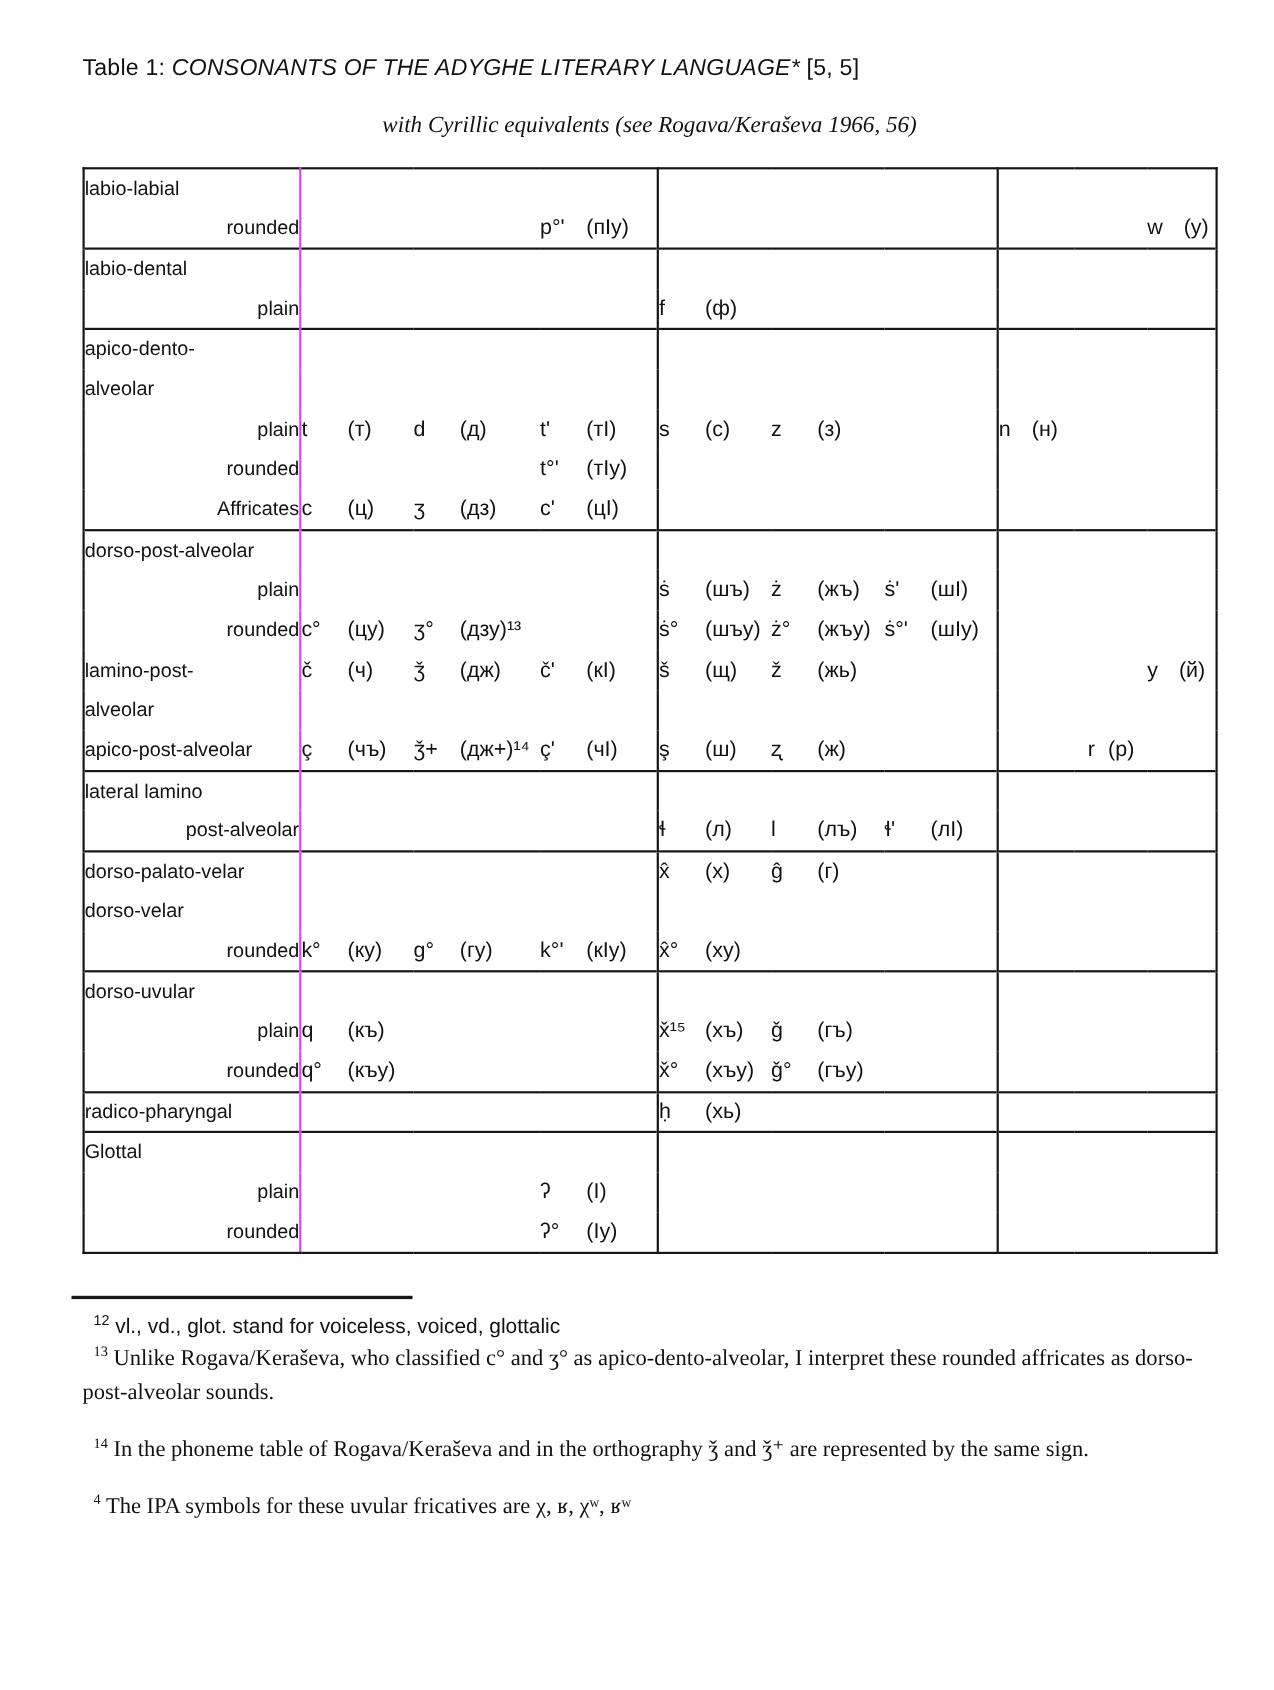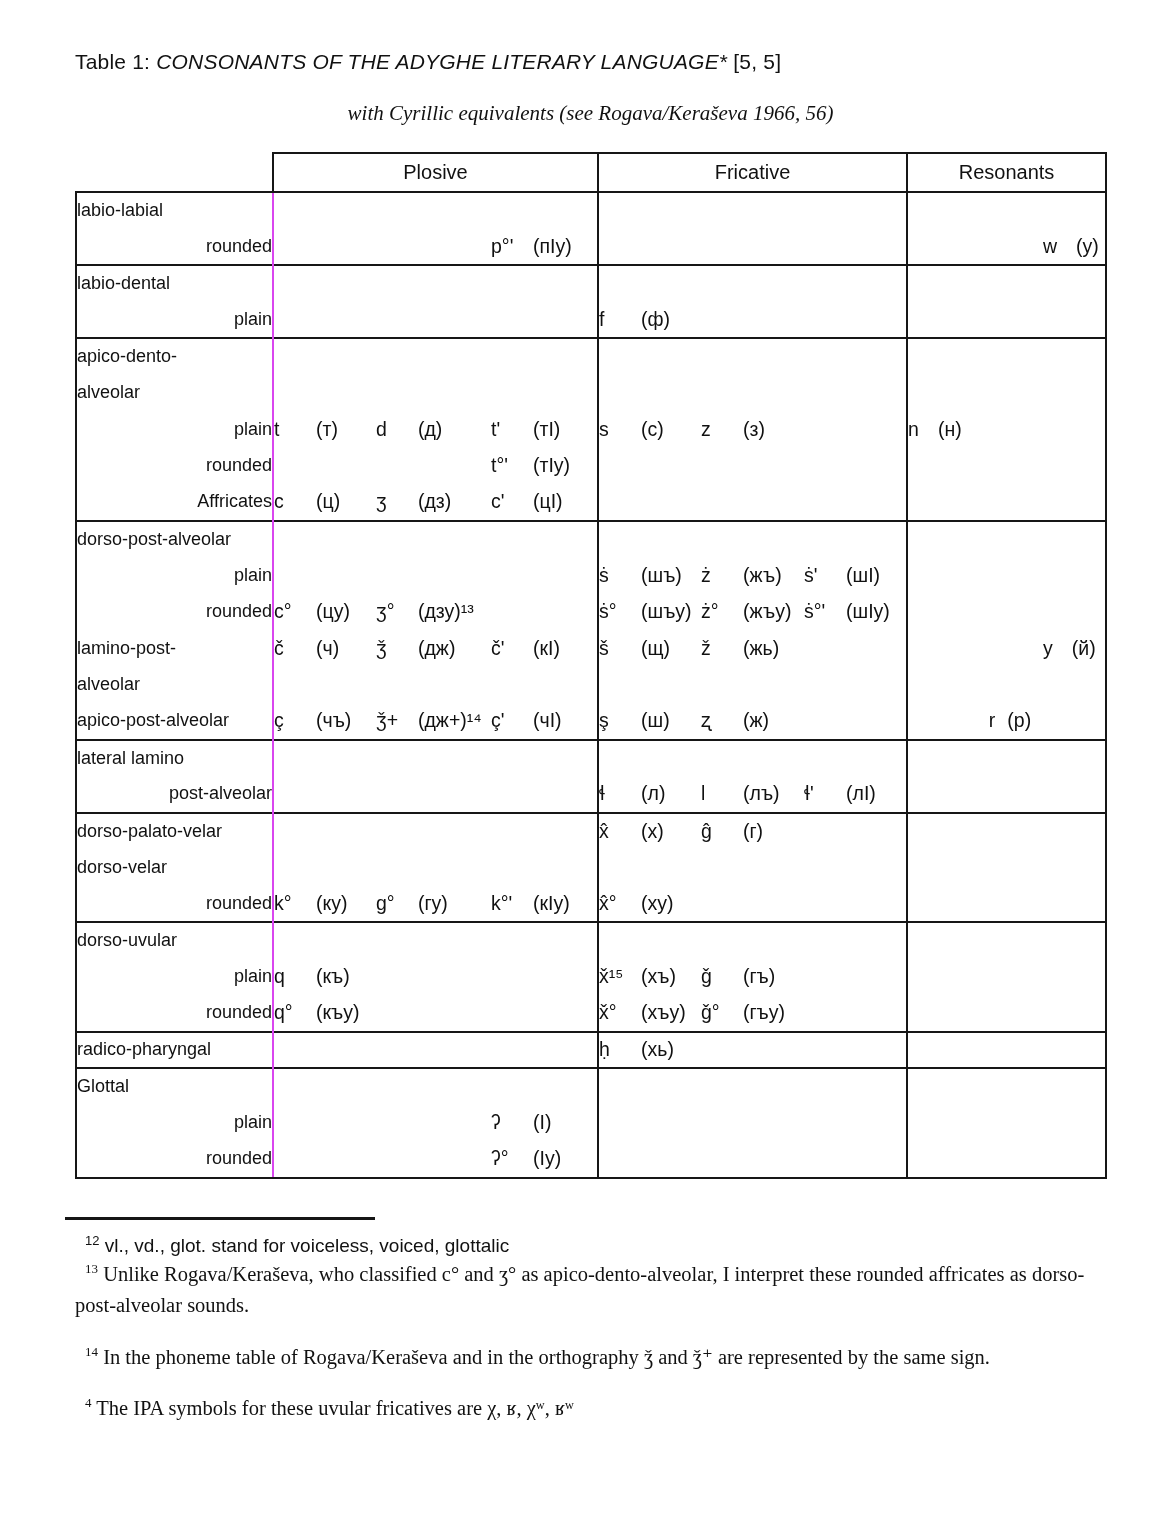--- a/index.html
+++ b/index.html
@@ -116,26 +116,20 @@
         <col style="width:115px">
         <col style="width:107px">
       <col style="width:103px">
         <col style="width:103px">
         <col style="width:103px">
       <col style="width:70px">
         <col style="width:66px">
         <col style="width:63px">
     </colgroup>
     <thead>
-      <tr>
-        <th class="corner"></th>
-        <th class="group" colspan="3">Plosive</th>
-        <th class="group" colspan="3">Fricative</th>
-        <th class="group" colspan="3">Resonants</th>
-      </tr>
     </thead>
     <tbody>
         <tr class="sec">
           <td class="col-label lab-left">labio-labial</td>
           <td class="dc c0"></td>
           <td class="dc c1"></td>
           <td class="dc c2 gb-r"></td>
           <td class="dc c3"></td>
           <td class="dc c4"></td>
           <td class="dc c5 gb-r"></td>

